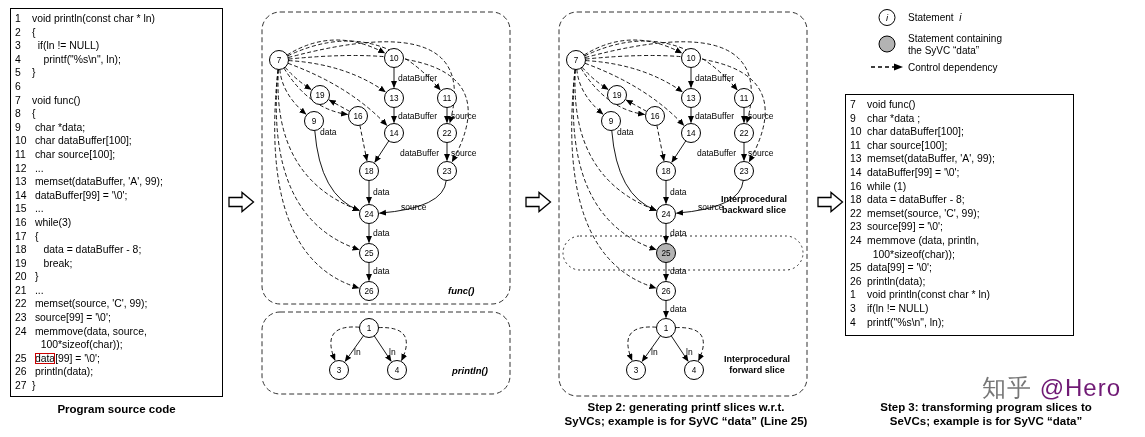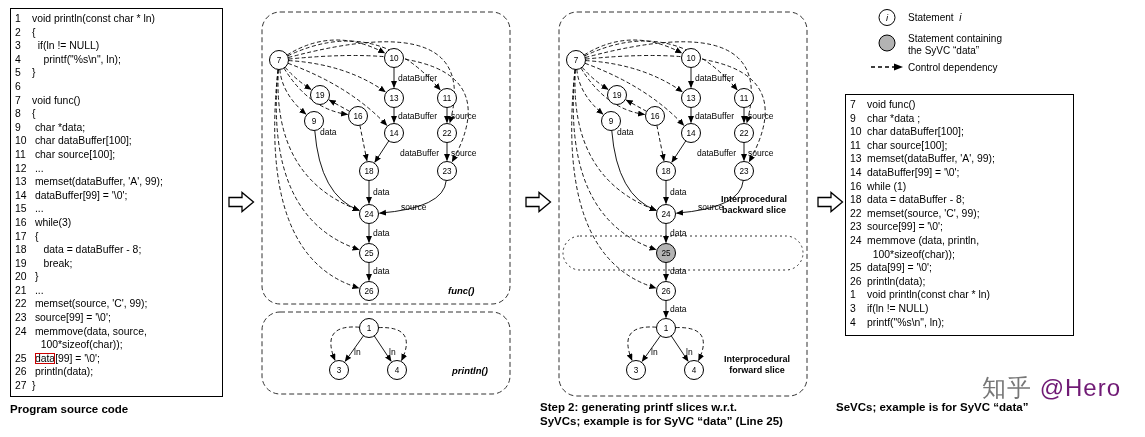--- a/index.html
+++ b/index.html
@@ -5,26 +5,26 @@
   *{margin:0;padding:0;box-sizing:border-box}
   html,body{background:#fff}
   body{width:1145px;height:437px;font-family:"Liberation Sans","DejaVu Sans",sans-serif;color:#000}
   .fig{position:relative;width:1145px;height:437px;background:#fff;overflow:hidden}
   .abs{position:absolute}
   .code-panel{border:1px solid #000;background:#fff;padding:3px 4px;font-size:10.4px;line-height:13.6px}
   .code-row{display:flex;white-space:pre}
   .code-num{flex:0 0 17px}
   .code-text span{white-space:pre}
   .red-box{outline:1.4px solid #cc0000;outline-offset:-1px}
-  .caption{font-weight:bold;font-size:11.5px;line-height:13.8px;}
+  .caption{font-weight:bold;font-size:11.5px;line-height:13.8px;text-align:center}
   svg{display:block;font-family:"Liberation Sans","DejaVu Sans",sans-serif}
   svg text{fill:#000}
   .legend{font-size:10px;line-height:11.5px}
   .legend-row{display:flex;align-items:center;margin-bottom:5px}
-  .legend-row.top{align-items:flex-start}
+  .legend-row.top{align-items:center}
   .legend-icon{flex:0 0 42px}
   .legend-text{padding-top:1px}
   .watermark{font-size:24px;letter-spacing:1px;white-space:nowrap}
   .wm-brand{color:#777;font-weight:normal}
   .wm-user{color:#701a75}
 </style>
 </head>
 <body>
 
 <div class="fig">
@@ -298,20 +298,21 @@
       <div class="code-row"><span class="code-num">23</span><span class="code-text"><span>source[99] = '\0';</span></span></div>
       <div class="code-row"><span class="code-num">24</span><span class="code-text"><span>memmove (data, println,</span></span></div>
       <div class="code-row"><span class="code-num"></span><span class="code-text"><span>  100*sizeof(char));</span></span></div>
       <div class="code-row"><span class="code-num">25</span><span class="code-text"><span>data[99] = '\0';</span></span></div>
       <div class="code-row"><span class="code-num">26</span><span class="code-text"><span>println(data);</span></span></div>
       <div class="code-row"><span class="code-num">1</span><span class="code-text"><span>void println(const char * ln)</span></span></div>
       <div class="code-row"><span class="code-num">3</span><span class="code-text"><span>if(ln != NULL)</span></span></div>
       <div class="code-row"><span class="code-num">4</span><span class="code-text"><span>printf("%s\n", ln);</span></span></div>
     </div>
   <div class="caption abs" style="left:836px;top:401px;width:300px">
+      <div><span>Step 3: transforming program slices to</span></div>
       <div><span>SeVCs; example is for SyVC “data”</span></div>
     </div>
 
   <div class="watermark abs" style="left:982px;top:372px">
     <span class="wm-brand">知乎</span>
     <span class="wm-user">@Hero</span>
   </div>
 
 </div>
 

